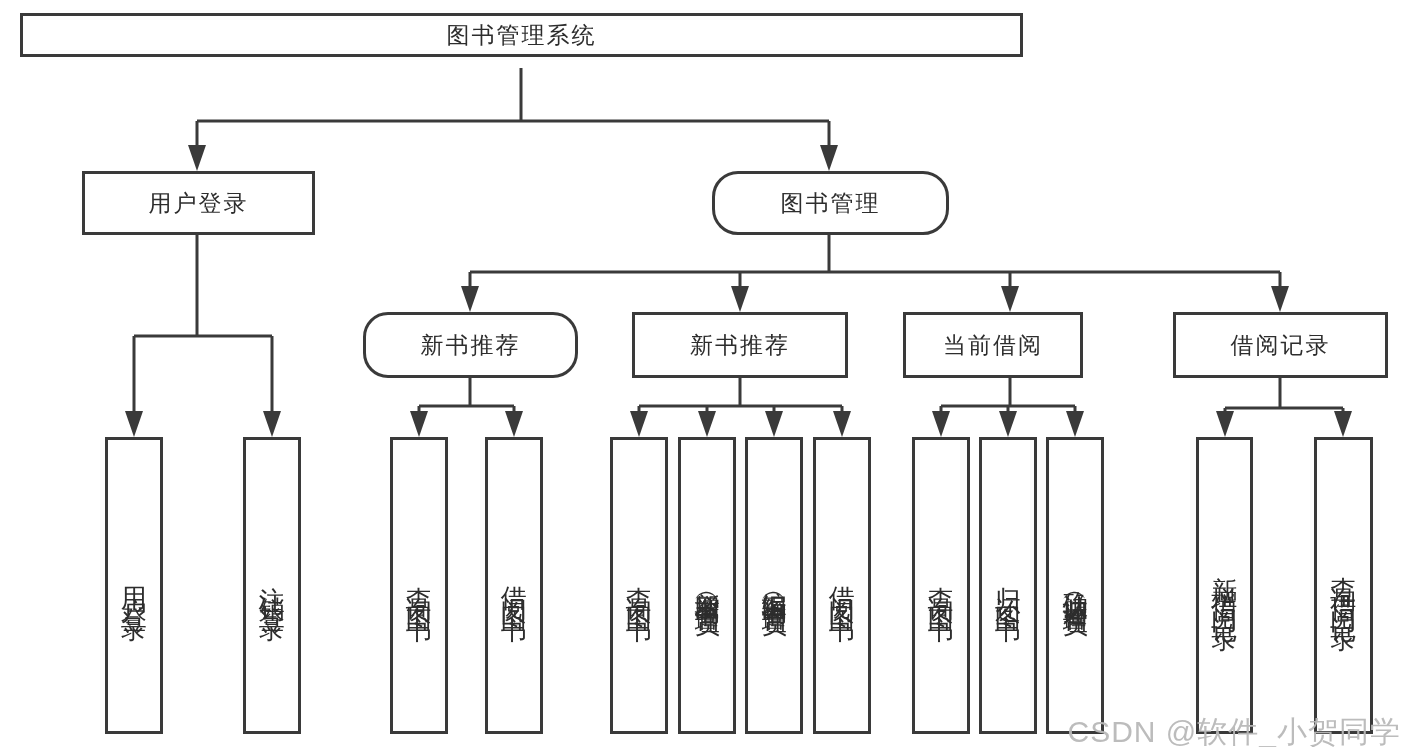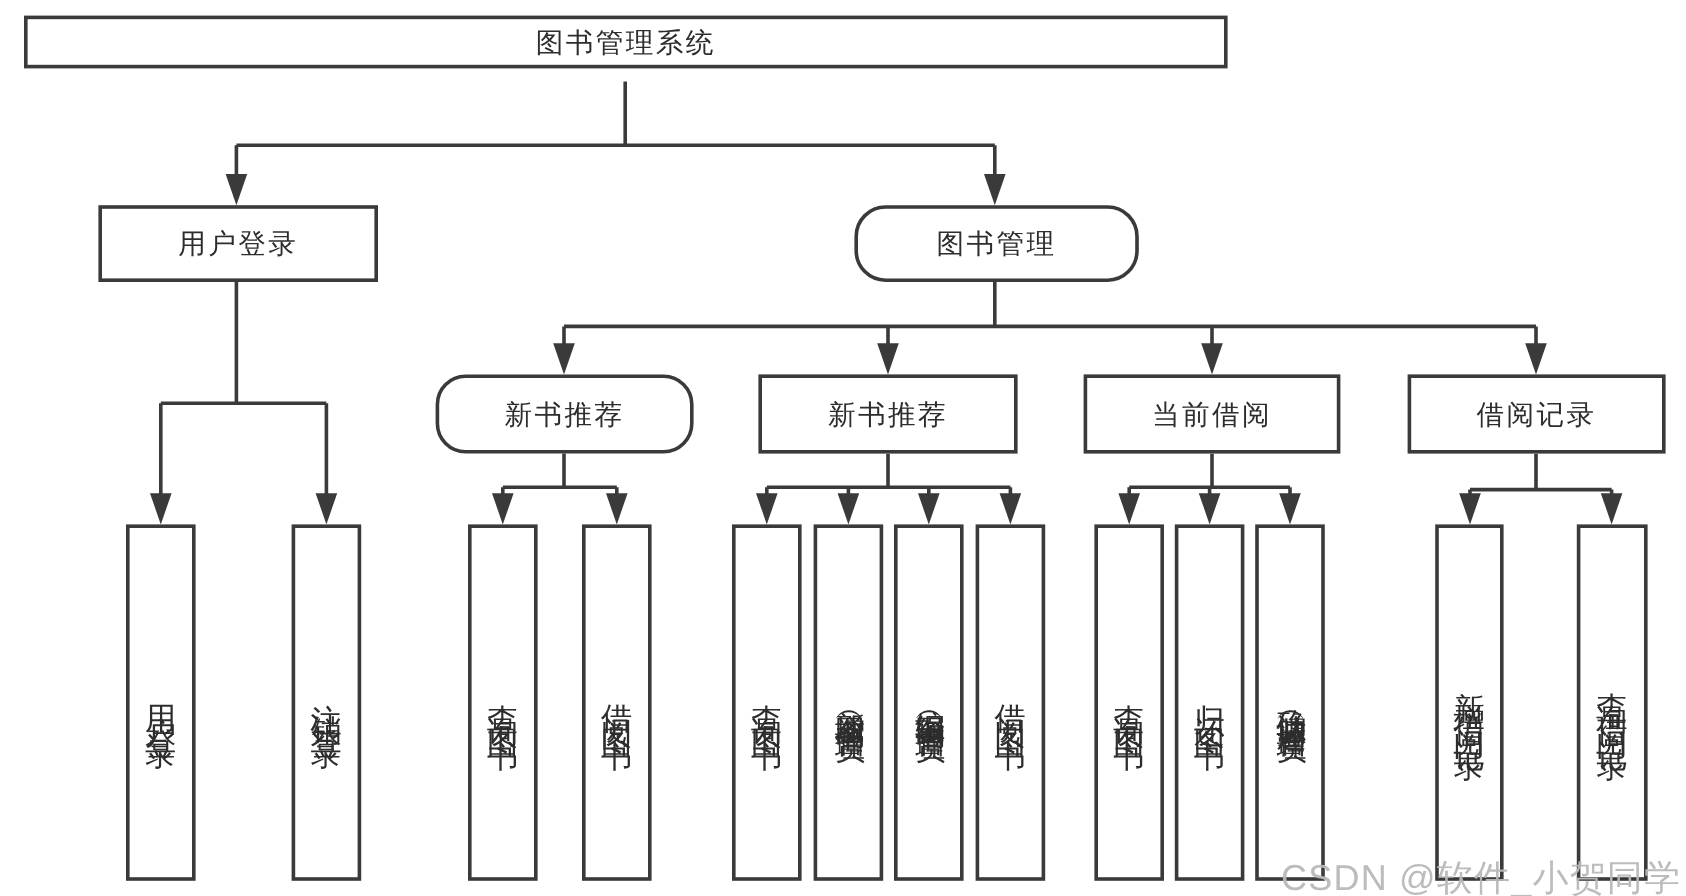--- a/index.html
+++ b/index.html
@@ -97,21 +97,21 @@
     </g>
   </svg>
 
   <div class="node" style="left:20px;top:13px;width:1003px;height:44px;">图书管理系统</div>
 
   <div class="node" style="left:82px;top:171px;width:233px;height:64px;">用户登录</div>
   <div class="node" style="left:712px;top:171px;width:237px;height:64px;border-radius:26px;">图书管理</div>
 
   <div class="node" style="left:363px;top:312px;width:215px;height:66px;border-radius:25px;">新书推荐</div>
   <div class="node" style="left:632px;top:312px;width:216px;height:66px;">新书推荐</div>
-  <div class="node" style="left:903px;top:312px;width:214px;height:66px;">当前借阅</div>
+  <div class="node" style="left:903px;top:312px;width:180px;height:66px;">当前借阅</div>
   <div class="node" style="left:1173px;top:312px;width:215px;height:66px;">借阅记录</div>
 
   <div class="node vnode" style="left:105px;top:437px;width:58px;height:297px;">
     <span class="vtext">用户登录</span>
   </div>
   <div class="node vnode" style="left:243px;top:437px;width:58px;height:297px;">
     <span class="vtext">注销登录</span>
   </div>
 
   <div class="node vnode" style="left:390px;top:437px;width:58px;height:297px;">

